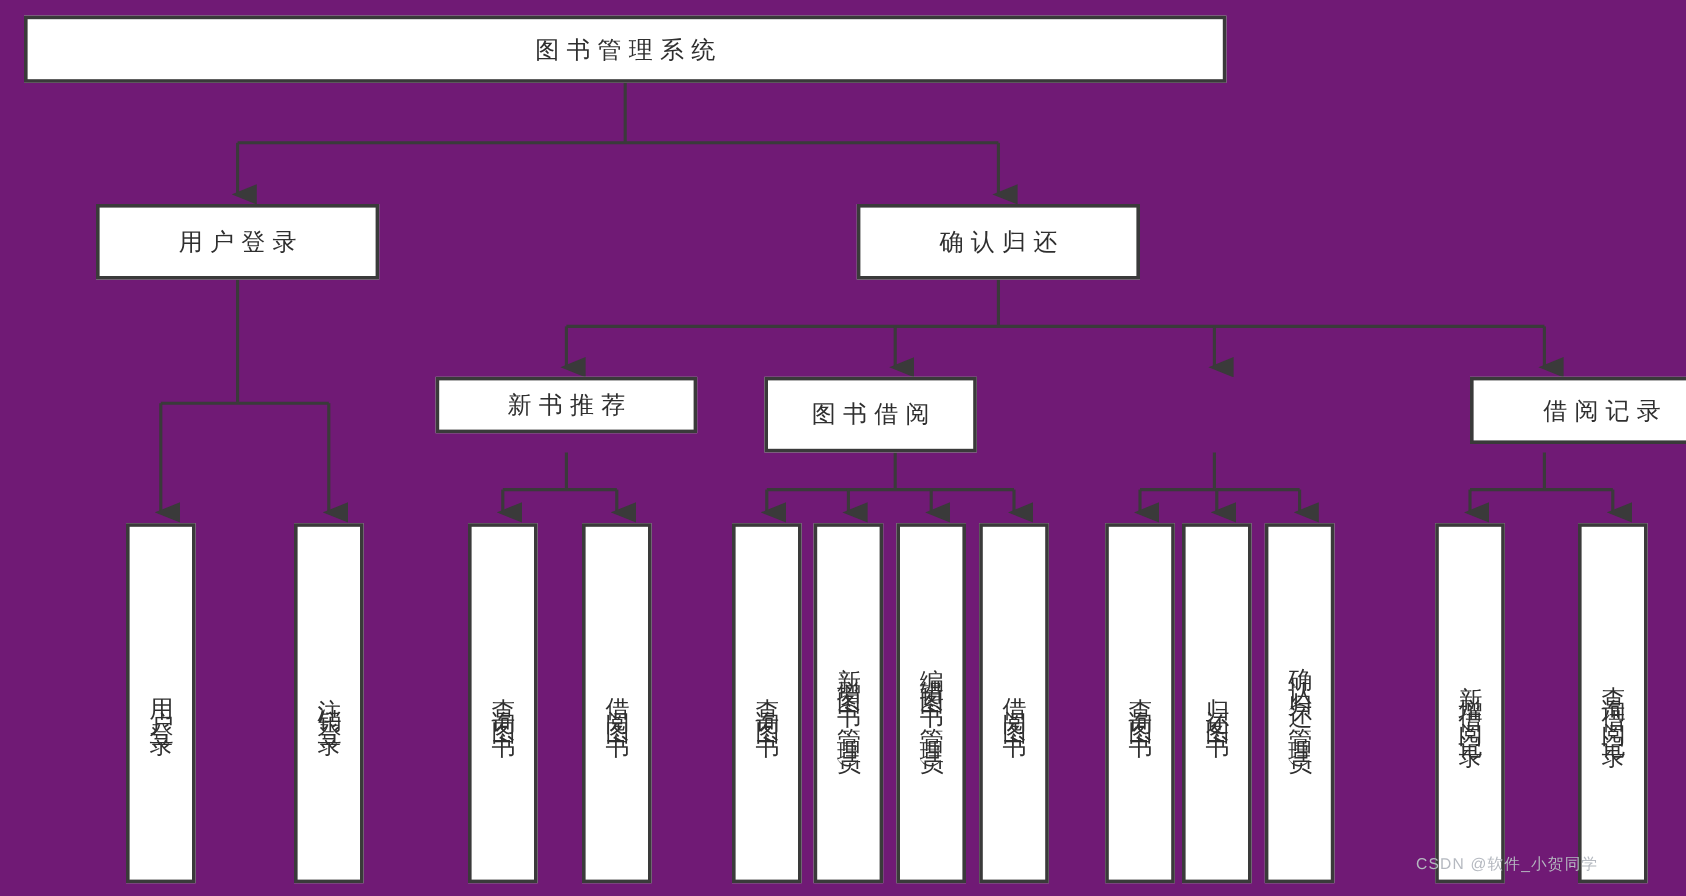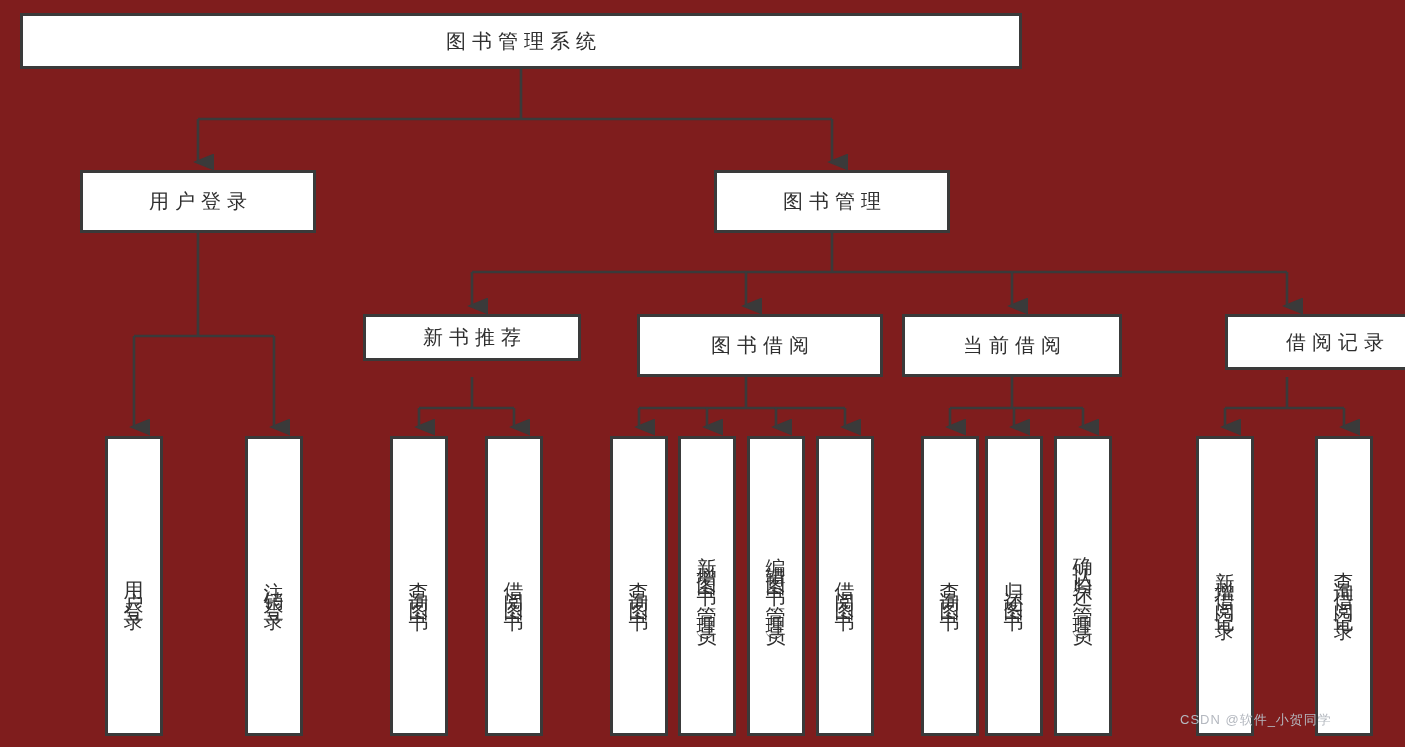--- a/index.html
+++ b/index.html
@@ -1,20 +1,20 @@
 <!DOCTYPE html>
 <html><head>
 <meta charset="utf-8">
 <style>
   html, body { margin: 0; padding: 0; background: #ffffff; }
   .stage {
     position: relative;
     width: 1405px;
     height: 747px;
-    background: #7f1d1d;
+    background: #701a75;
     font-family: "Liberation Sans", sans-serif;
     overflow: hidden;
   }
   svg.connectors {
     position: absolute;
     left: 0; top: 0;
     width: 1405px; height: 747px;
   }
   .node {
     position: absolute;
@@ -101,31 +101,28 @@
   </svg>
 
   <div class="node" style="left:20px; top:13px; width:1002px; height:56px;">
     <span class="hlabel">图书管理系统</span>
   </div>
 
   <div class="node" style="left:80px; top:170px; width:236px; height:63px;">
     <span class="hlabel">用户登录</span>
   </div>
   <div class="node" style="left:714px; top:170px; width:236px; height:63px;">
-    <span class="hlabel">图书管理</span>
+    <span class="hlabel">确认归还</span>
   </div>
 
   <div class="node" style="left:363px; top:314px; width:218px; height:47px;">
     <span class="hlabel">新书推荐</span>
   </div>
-  <div class="node" style="left:637px; top:314px; width:246px; height:63px;">
+  <div class="node" style="left:637px; top:314px; width:177px; height:63px;">
     <span class="hlabel">图书借阅</span>
-  </div>
-  <div class="node" style="left:902px; top:314px; width:220px; height:63px;">
-    <span class="hlabel">当前借阅</span>
   </div>
   <div class="node" style="left:1225px; top:314px; width:220px; height:56px;">
     <span class="hlabel">借阅记录</span>
   </div>
 
   <div class="node" style="left:105px; top:436px; width:58px; height:300px;">
     <span class="vlabel">用户登录</span>
   </div>
   <div class="node" style="left:245px; top:436px; width:58px; height:300px;">
     <span class="vlabel">注销登录</span>

